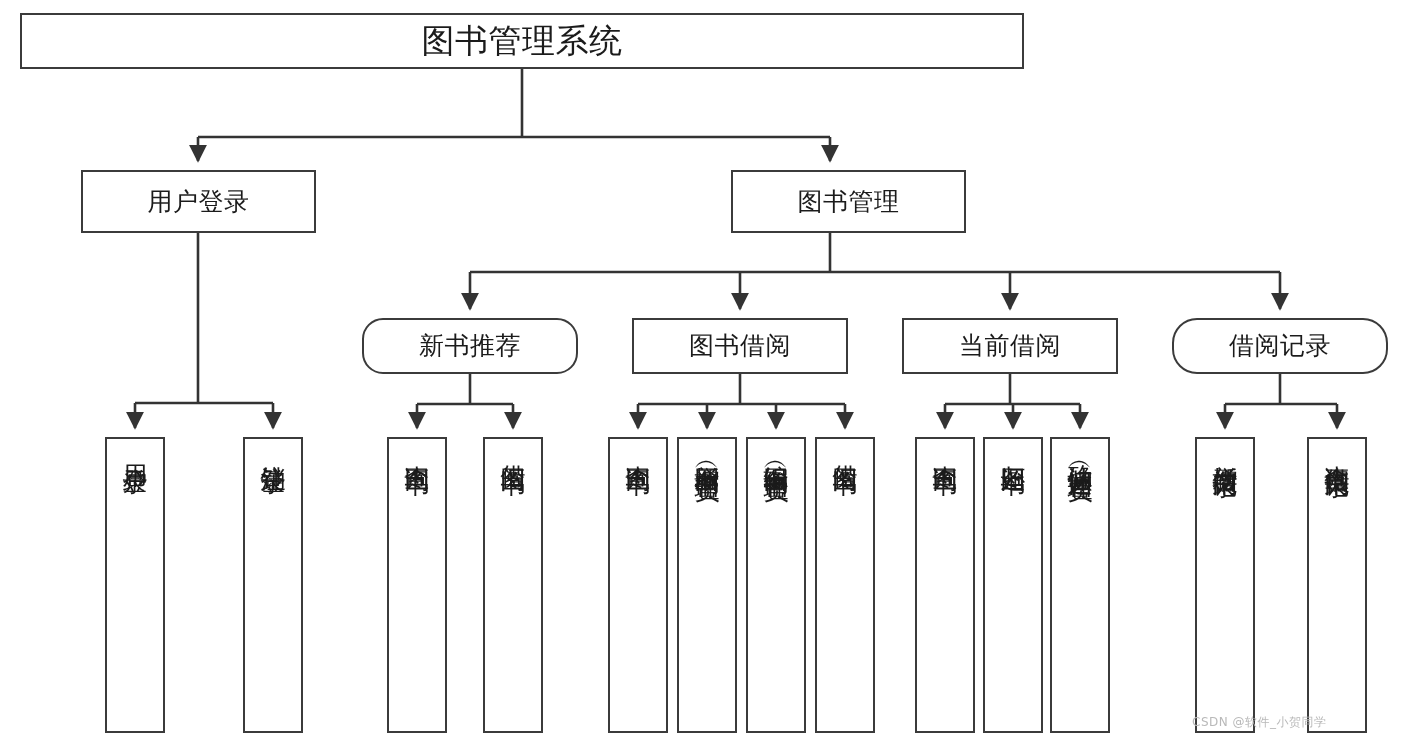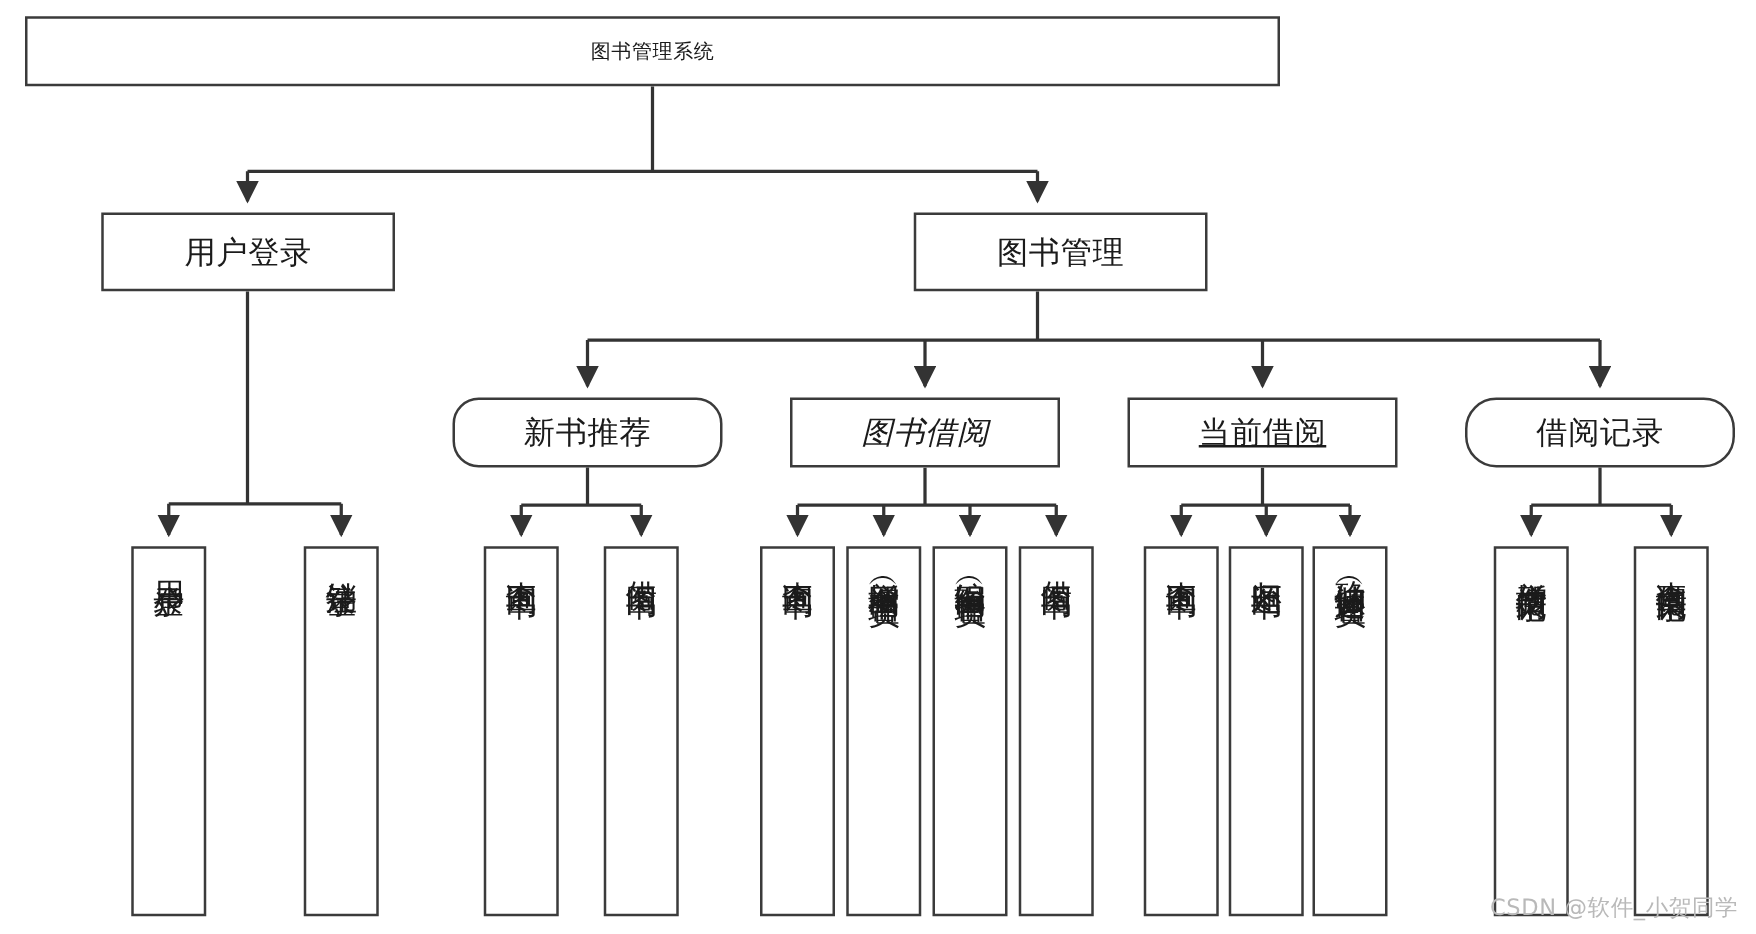--- a/index.html
+++ b/index.html
@@ -49,27 +49,27 @@
     align-items: flex-start;
     padding-top: 6px;
   }
   .node.vertical .label {
     writing-mode: vertical-rl;
     text-orientation: upright;
     font-size: 25px;
     line-height: 1.0;
     letter-spacing: 2px;
   }
-  .node.root .label { font-size: 16px; }
+  .node.root .label { font-size: 33px; }
 
   .watermark {
     position: absolute;
     left: 1192px;
     top: 714px;
-    font-size: 18px;
+    font-size: 12px;
     color: #b9b9b9;
     white-space: nowrap;
     letter-spacing: 0.5px;
   }
 </style>
 </head>
 <body>
 
 <div id="canvas">
 
@@ -130,24 +130,24 @@
   <div class="node horizontal" style="left:81px; top:170px; width:235px; height:63px;">
     <span class="label">用户登录</span>
   </div>
   <div class="node horizontal" style="left:711px; top:170px; width:235px; height:63px;margin-left:20px;">
     <span class="label">图书管理</span>
   </div>
 
   <div class="node horizontal" style="left:362px; top:318px; width:216px; height:56px;border-radius:21px;">
     <span class="label">新书推荐</span>
   </div>
-  <div class="node horizontal" style="left:632px; top:318px; width:216px; height:56px;font-style:italic;">
+  <div class="node horizontal" style="left:632px; top:318px; width:216px; height:56px;">
     <span class="label">图书借阅</span>
   </div>
-  <div class="node horizontal" style="left:902px; top:318px; width:216px; height:56px;text-decoration:underline;">
+  <div class="node horizontal" style="left:902px; top:318px; width:216px; height:56px;">
     <span class="label">当前借阅</span>
   </div>
   <div class="node horizontal" style="left:1172px; top:318px; width:216px; height:56px;border-radius:25px;">
     <span class="label">借阅记录</span>
   </div>
 
   <div class="node vertical" style="left:105px; top:437px; width:60px; height:296px;">
     <span class="label">用户登录</span>
   </div>
   <div class="node vertical" style="left:243px; top:437px; width:60px; height:296px;">

